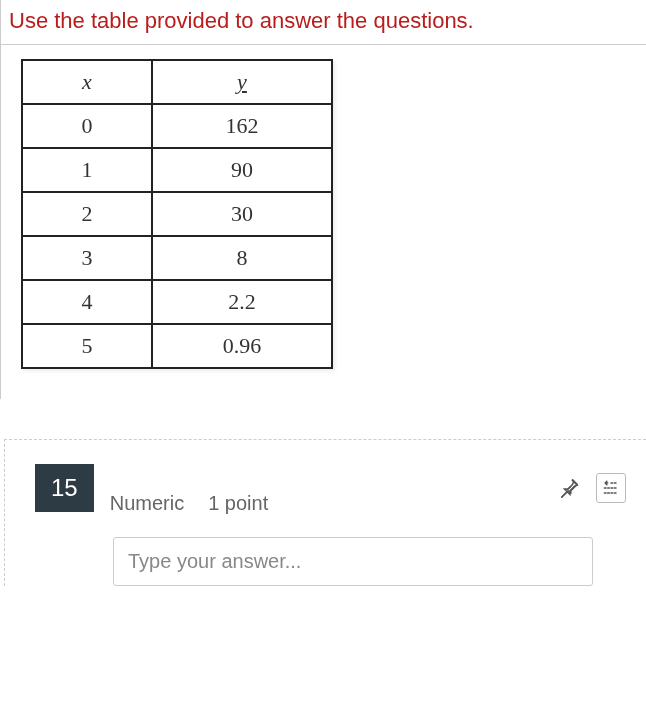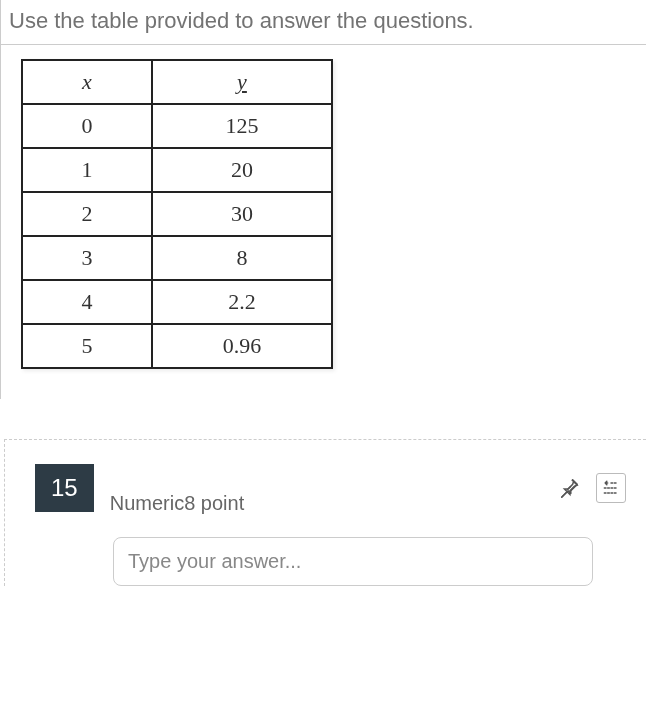--- a/index.html
+++ b/index.html
@@ -11,21 +11,21 @@
       font-family: 'Helvetica Neue', Arial, sans-serif;
       background: #fff;
       width: 646px;
       height: 715px;
       padding: 0;
       color: #333;
     }
     .instruction {
       font-size: 22px;
       padding: 8px 8px 10px 8px;
-      color: #737373;
+      color: #b91c1c;
       border-bottom: 1px solid #ccc;
       border-left: 1px solid #ccc;
     }
     .table-wrap {
       padding: 14px 20px 30px 20px;
       border-left: 1px solid #ccc;
     }
     table {
       border-collapse: collapse;
       box-shadow: 2px 2px 4px rgba(0,0,0,0.08);
@@ -63,21 +63,21 @@
     }
     .qnum {
       background: #2d3b45;
       color: #fff;
       font-size: 24px;
       padding: 10px 16px;
       font-weight: 400;
     }
     .meta {
       display: flex;
-      gap: 0;
+      gap: 24px;
       color: #666;
       font-size: 20px;
       flex: 1;
       margin-top: 32px;
     }
     .icons {
       display: flex;
       gap: 12px;
       align-items: center;
     }
@@ -102,21 +102,21 @@
     }
     .answer-row {
       padding: 22px 30px 0 108px;
     }
     .answer-input {
       width: 100%;
       max-width: 480px;
       font-size: 20px;
       padding: 12px 14px;
       border: 1px solid #ccc;
-      border-radius: 8px;
+      border-radius: 3px;
       font-family: inherit;
       color: #333;
     }
     .answer-input::placeholder {
       color: #888;
     }
   </style>
 </head>
 <body>
 
@@ -124,25 +124,25 @@
 
 <div class="table-wrap">
   <table>
     <tbody>
         <tr>
       <td class="col-x head">x</td>
       <td class="col-y head-y">y</td>
     </tr>
     <tr>
       <td class="col-x">0</td>
-      <td class="col-y">125</td>
+      <td class="col-y">162</td>
     </tr>
     <tr>
       <td class="col-x">1</td>
-      <td class="col-y">20</td>
+      <td class="col-y">90</td>
     </tr>
     <tr>
       <td class="col-x">2</td>
       <td class="col-y">30</td>
     </tr>
     <tr>
       <td class="col-x">3</td>
       <td class="col-y">8</td>
     </tr>
     <tr>
@@ -155,21 +155,21 @@
     </tr>
   </tbody>
     </table>
 </div>
 
 <div class="question-area">
   <div class="question-header">
     <div class="qnum">15</div>
     <div class="meta">
       <span>Numeric</span>
-      <span>8 point</span>
+      <span>1 point</span>
     </div>
     <div class="icons">
       <div class="icon">
         <svg width="22" height="22" viewBox="0 0 24 24" fill="none" stroke="currentColor" stroke-width="1.6">
           <path d="M15 3l6 6-3 1-5 5 0 4-3-3-6 6 6-6-3-3 4 0 5-5 1-3z" transform="rotate(0 12 12)"></path>
           <path d="M14 4l6 6M16 2l6 6-3 2-5 5v4l-3-3-7 7 7-7-3-3h4l5-5 2-3z" stroke="none"></path>
           <path d="M9 15l-6 6M15 3l6 6-2.5 1.5L13 16v3l-2.5-2.5L4 23" stroke="none"></path>
           <g>
             <path d="M15 4 L20 9 L17.5 10.5 L12.5 15.5 L12.5 19 L9.5 16 L3 22.5" stroke="none"></path>
           </g>

